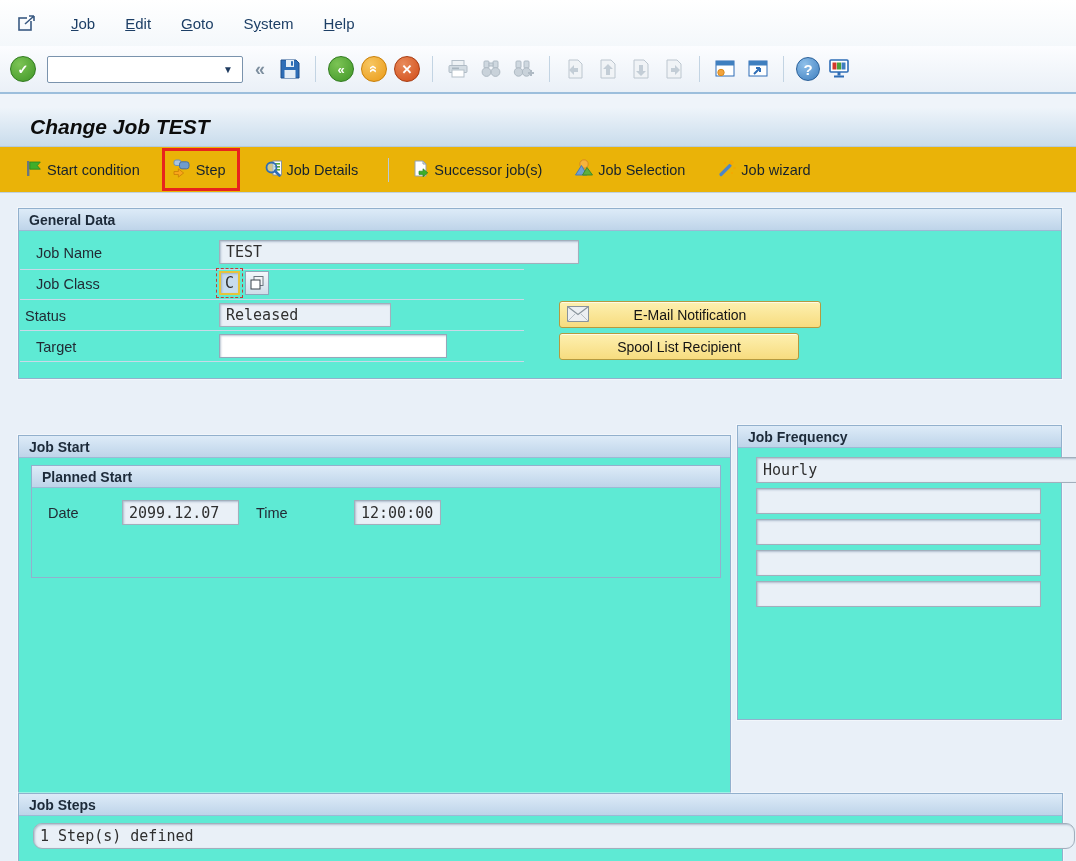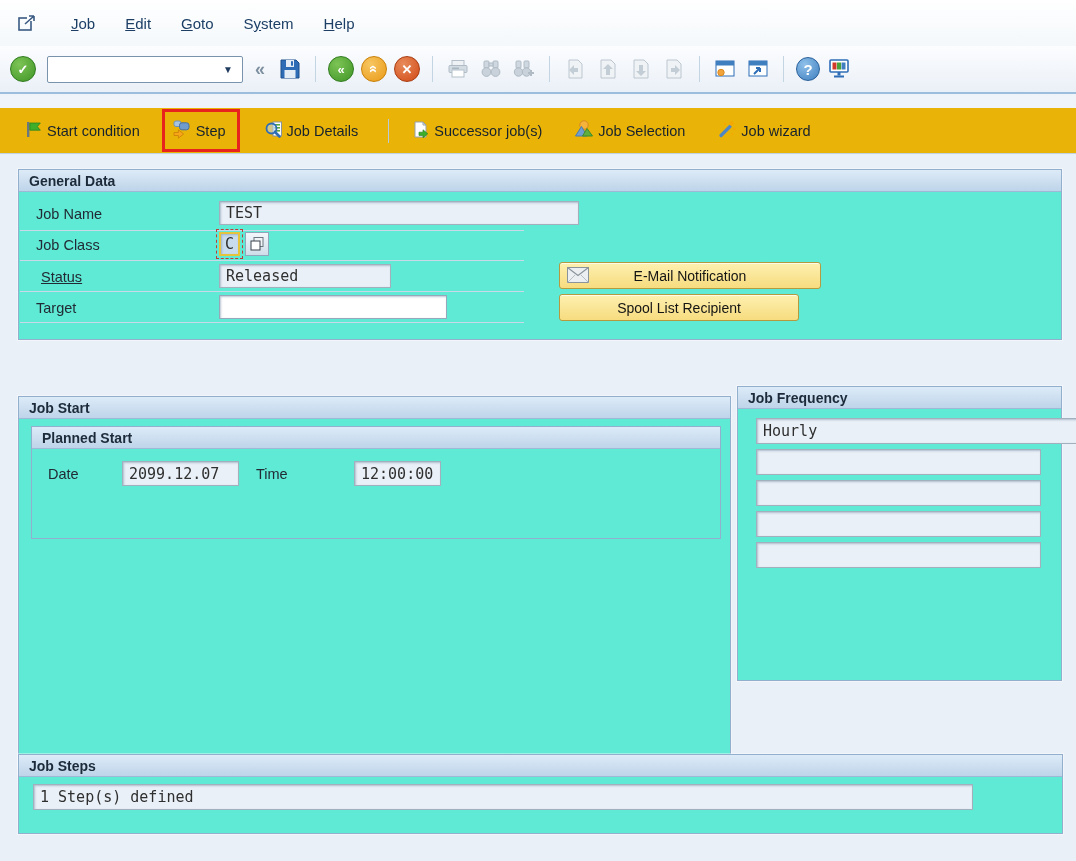--- a/index.html
+++ b/index.html
@@ -170,20 +170,23 @@
         <rect x="10" y="6.5" width="4" height="7" fill="#4ba13a"></rect>
         <rect x="14.5" y="6.5" width="4" height="7" fill="#3f7fbf"></rect>
         <rect x="10.5" y="16" width="3" height="3.5" fill="#2e6db6"></rect>
         <rect x="7" y="19.5" width="10" height="2" fill="#2e6db6"></rect>
       </svg>
     </span>
   </div>
 
   <div class="gapstrip"></div>
 
+  <div class="titlebar">
+    <span class="title-text">Change Job TEST</span>
+  </div>
 
   <div class="appbar">
     <button class="app-btn">
       <span>
         <svg width="19" height="19" viewBox="0 0 19 19">
           <rect x="3" y="2" width="2.4" height="15" fill="#6a7680"></rect>
           <path d="M5.8 3 h10.5 l-3 3.6 3 3.6 H5.8 z" fill="#3fae2a" stroke="#2c8520" stroke-width="0.8"></path>
         </svg>
       </span>
       <span>Start condition</span>
@@ -269,21 +272,21 @@
 
       <span class="flabel" style="left:17px; top:67px;">Job Class</span>
       <div class="field class-field" style="left:200px; top:62px; width:21px; height:24px;">C</div>
       <span class="mini-btn" style="left:226px; top:62px;">
         <svg width="18" height="18" viewBox="0 0 18 18">
           <rect x="6" y="2.5" width="9" height="9" fill="#f2f5f8" stroke="#6a7680"></rect>
           <rect x="3" y="6" width="9" height="9" fill="#ffffff" stroke="#3c444c"></rect>
         </svg>
       </span>
 
-      <span class="flabel" style="left:22px; top:99px;text-decoration:underline;">Status</span>
+      <span class="flabel" style="left:6px; top:99px;">Status</span>
       <div class="field" style="left:200px; top:94px; width:172px; height:24px;">Released</div>
 
       <span class="flabel" style="left:17px; top:130px;">Target</span>
       <input class="field white" style="left: 200px; top: 125px; width: 228px; height: 24px;" value="">
 
       <button class="btn-yellow" style="left:540px; top:92px; width:262px; height:27px;">
         <span class="env">
           <svg width="22" height="16" viewBox="0 0 22 16">
             <rect x="0.5" y="0.5" width="21" height="15" fill="#eceff2" stroke="#8a949c"></rect>
             <path d="M0.5 0.5 L11 8.5 L21.5 0.5" fill="none" stroke="#8a949c" stroke-width="1.2"></path>
@@ -313,17 +316,17 @@
       <div class="gb-header">Job Frequency</div>
       <div class="field" style="left:18px; top:31px;  width:344px; height:26px;">Hourly</div>
       <div class="field" style="left:18px; top:62px;  width:285px; height:26px;"></div>
       <div class="field" style="left:18px; top:93px;  width:285px; height:26px;"></div>
       <div class="field" style="left:18px; top:124px; width:285px; height:26px;"></div>
       <div class="field" style="left:18px; top:155px; width:285px; height:26px;"></div>
     </div>
 
     <div class="groupbox" style="left:18px; top:572px; width:1045px; height:80px;margin-top:28px;">
       <div class="gb-header">Job Steps</div>
-      <div class="field" style="left:14px; top:29px; width:940px; height:26px;">1 Step(s) defined</div>
+      <div class="field" style="left:14px; top:29px; width:1042px; height:26px;border-radius:9px;">1 Step(s) defined</div>
     </div>
 
   </div>
 </div>
 
 </body></html>

